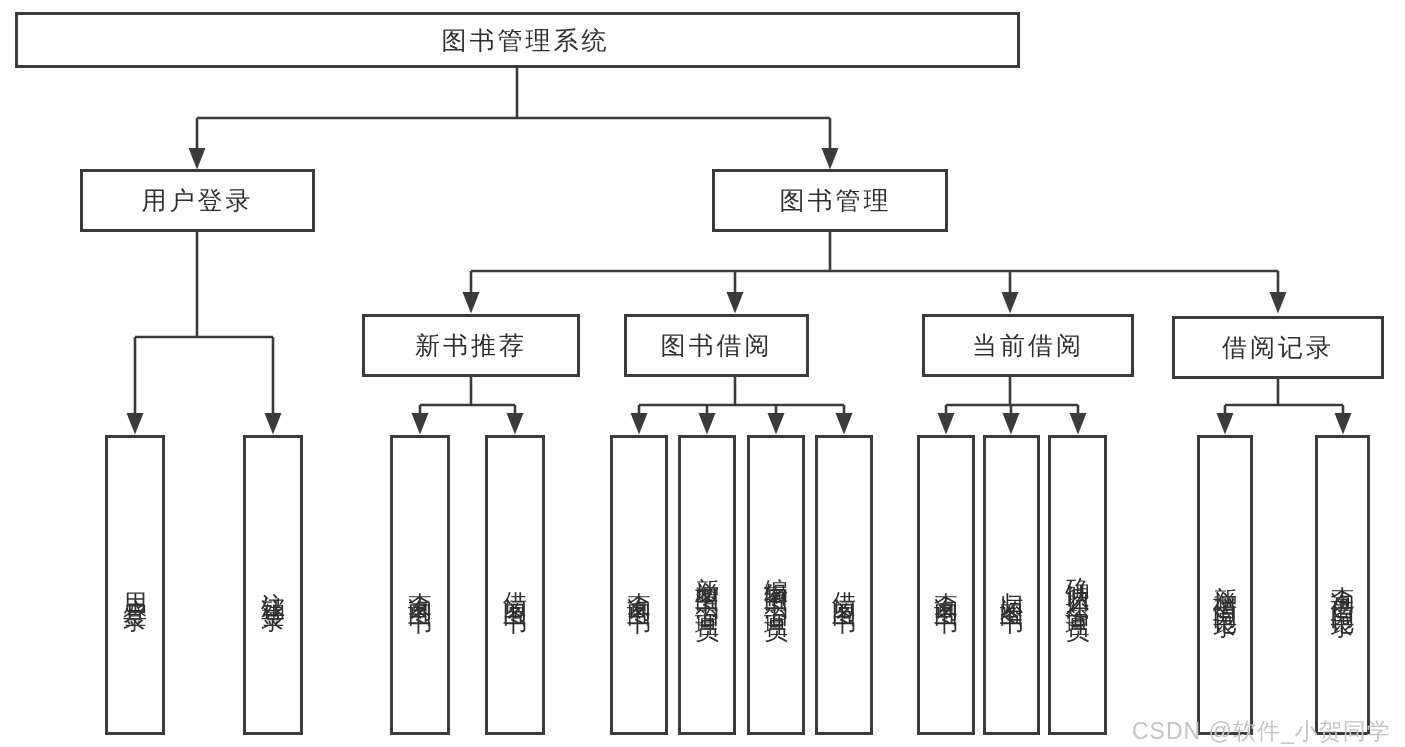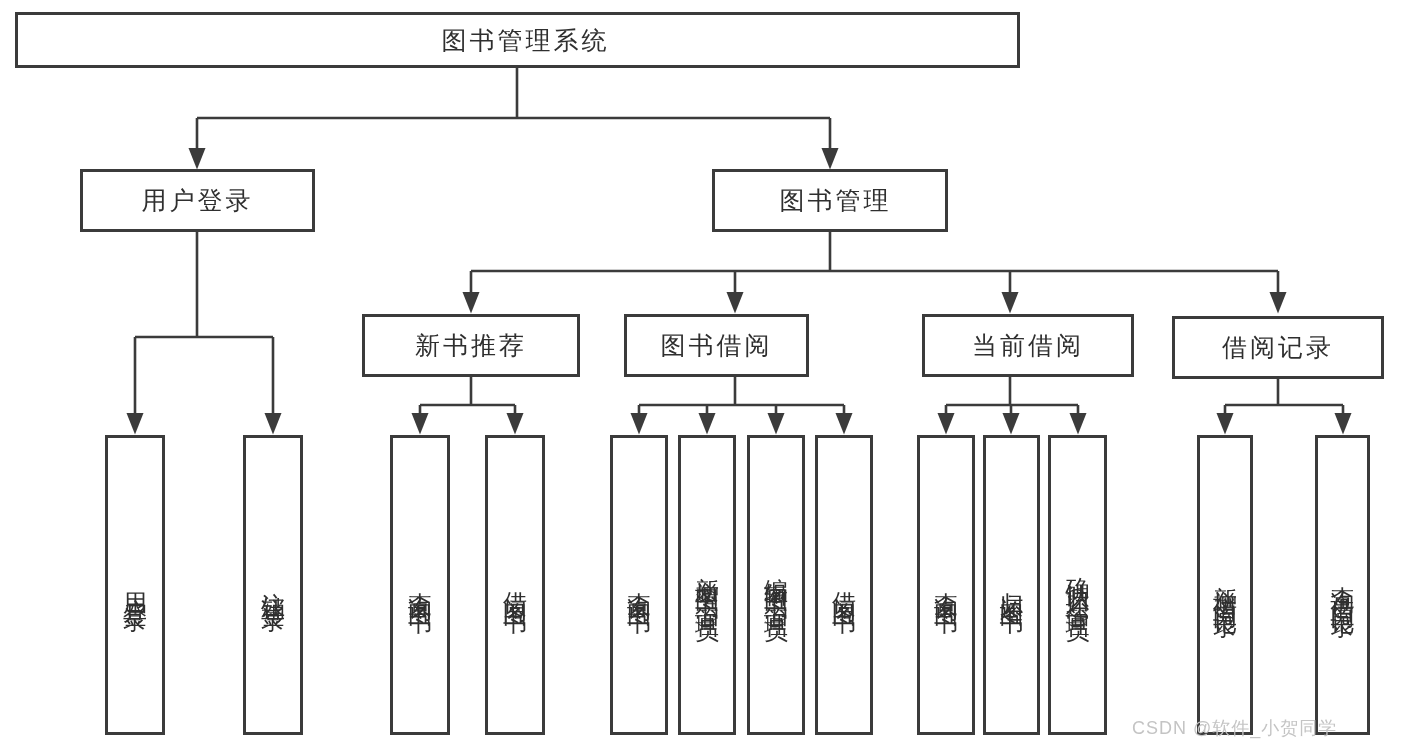--- a/index.html
+++ b/index.html
@@ -36,21 +36,21 @@
     background:#fff;
     display:flex;align-items:center;justify-content:center;
     writing-mode:vertical-rl;
     text-orientation:mixed;
     font-size:24px;letter-spacing:6px;line-height:1;
     color:var(--text);
   }
   #watermark{
     position:absolute;
     left:1132px;top:716px;
-    font-size:18px;letter-spacing:1px;
+    font-size:23px;letter-spacing:1px;
     color:var(--watermark);
     white-space:nowrap;
     z-index:5;
   }
 </style>
 </head>
 <body>
 
 <div id="stage">
 

